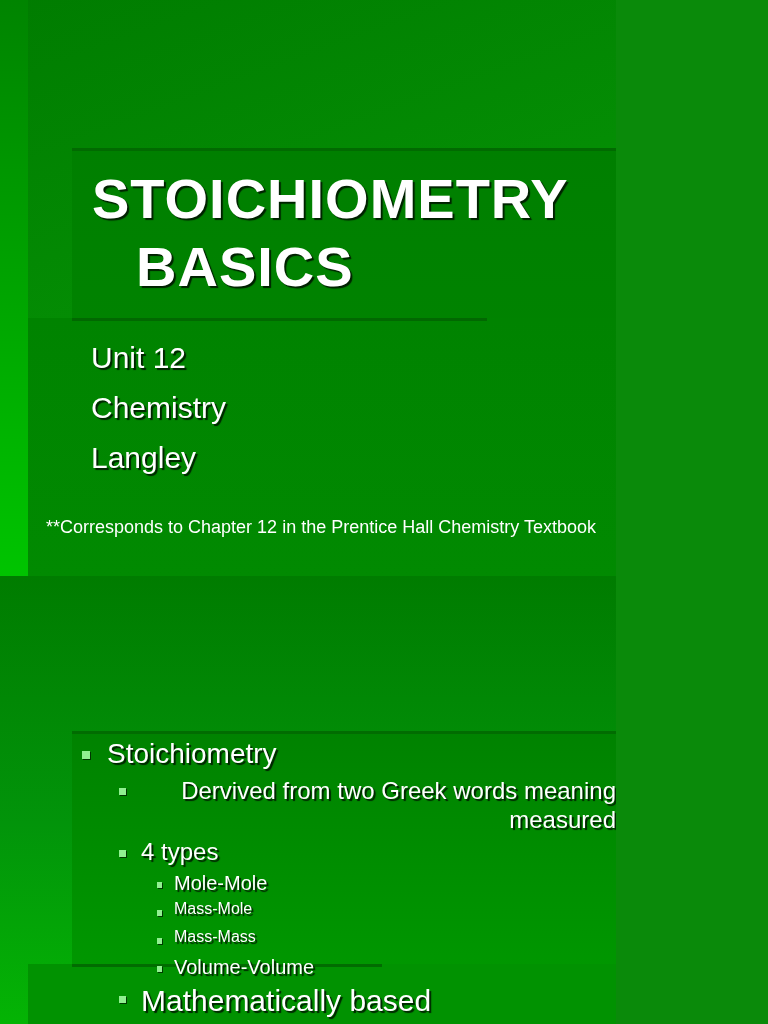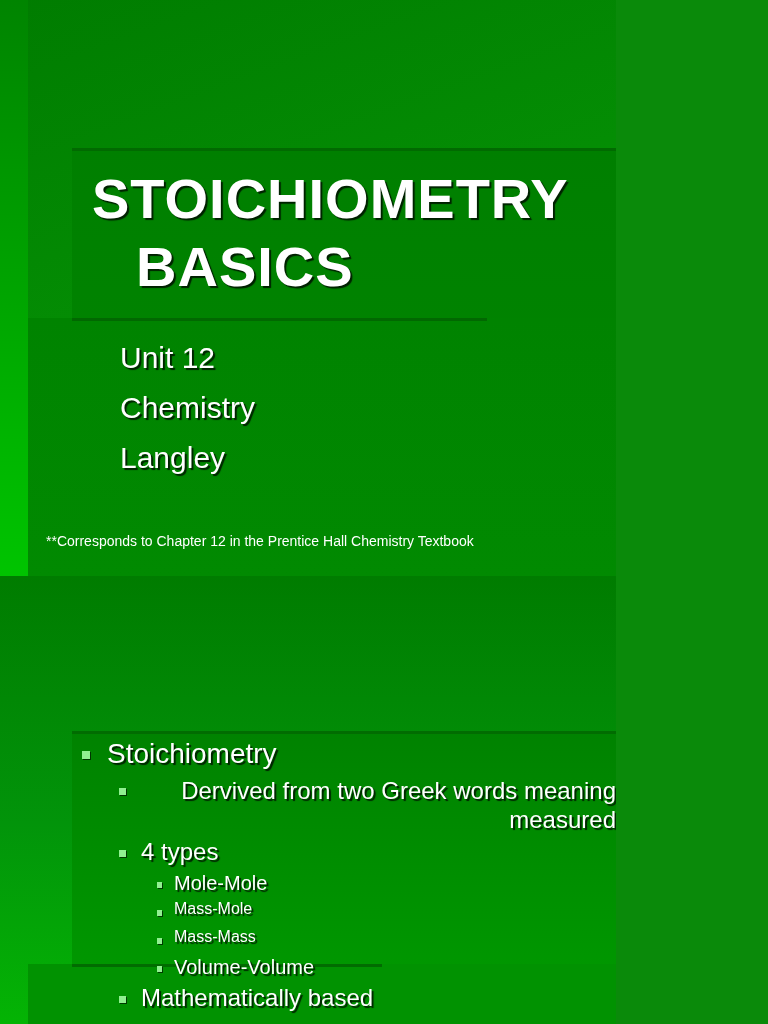--- a/index.html
+++ b/index.html
@@ -12,22 +12,22 @@
   .s1-panel-a::before { content:""; position:absolute; left:0; top:0; width:650px; height:3px; background:#016a01; }
   .s1-panel-b { left:28px; top:318px; width:740px; height:258px; background:linear-gradient(180deg,#008300,#018a01); }
   .s1-panel-b::before { content:""; position:absolute; left:44px; top:0; width:415px; height:3px; background:#016801; }
   .s1-stripe { left:0; top:0; width:28px; height:576px; background:linear-gradient(180deg,#008400,#00c400); }
   .s2-panel-a { left:72px; top:155px; width:696px; height:293px; background:linear-gradient(180deg,#008200,#009c00); }
   .s2-panel-a::before { content:""; position:absolute; left:0; top:0; width:612px; height:3px; background:#016c01; }
   .s2-panel-b { left:28px; top:388px; width:740px; height:60px; background:#019201; }
   .s2-panel-b::before { content:""; position:absolute; left:44px; top:0; width:310px; height:3px; background:#016c01; }
   .shadow { text-shadow:2px 2px 1px rgba(0,0,0,0.75); }
   .title { position:absolute; color:#fff; font-weight:bold; font-size:56px; line-height:68px; letter-spacing:1px; font-family:"Liberation Sans", sans-serif; }
-  .sub { position:absolute; color:#fff; font-size:30px; line-height:50px;margin-left:29px; }
-  .note { position:absolute; color:#fff; font-size:14px;margin-top:16px; }
+  .sub { position:absolute; color:#fff; font-size:30px; line-height:50px; }
+  .note { position:absolute; color:#fff; font-size:18px; }
   .b1 { position:absolute; color:#fff; font-size:27px; }
   .sq { display:inline-block; position:absolute; background:#90f090; box-shadow:1px 1px 0 rgba(0,0,0,0.6); }
 </style>
 </head>
 <body>
 
 <div class="slide" id="slide1">
   <div class="panel s1-stripe"></div>
   <div class="panel s1-panel-a"></div>
   <div class="panel s1-panel-b"></div>
@@ -73,18 +73,18 @@
     </div>
     <div class="b1 shadow" style="left:174px; top:352px; font-size:16px;">
       <span class="sq" style="left:-17px; top:10px; width:5px; height:6px;"></span>
       <span>Mass-Mass</span>
     </div>
     <div class="b1 shadow" style="left:174px; top:380px; font-size:20px;">
       <span class="sq" style="left:-17px; top:10px; width:5px; height:6px;"></span>
       <span>Volume-Volume</span>
     </div>
 
-    <div class="b1 shadow" style="left:141px; top:408px; font-size:24px;">
+    <div class="b1 shadow" style="left:141px; top:408px; font-size:30px;">
       <span class="sq" style="left:-22px; top:12px; width:7px; height:7px;"></span>
       <span>Mathematically based</span>
     </div>
   </div>
 </div>
 
 </body></html>

